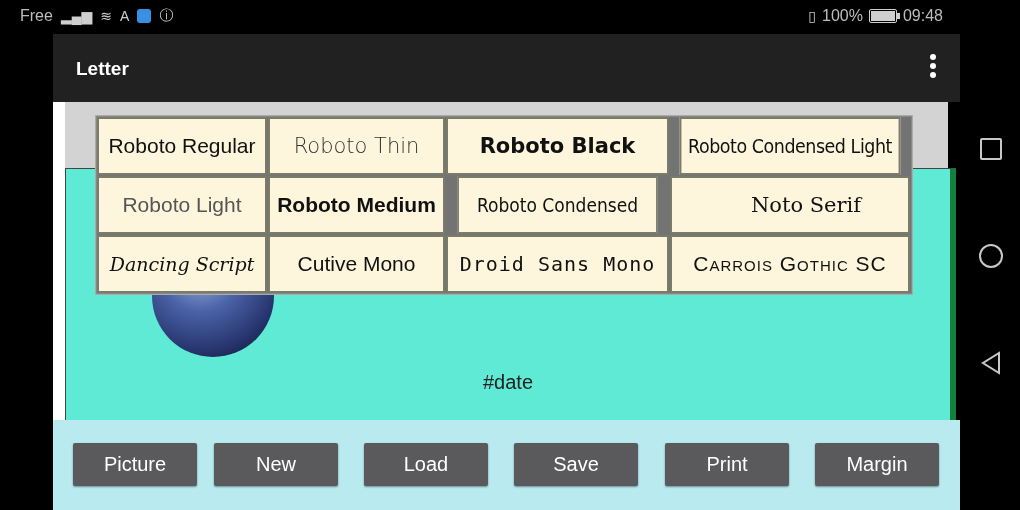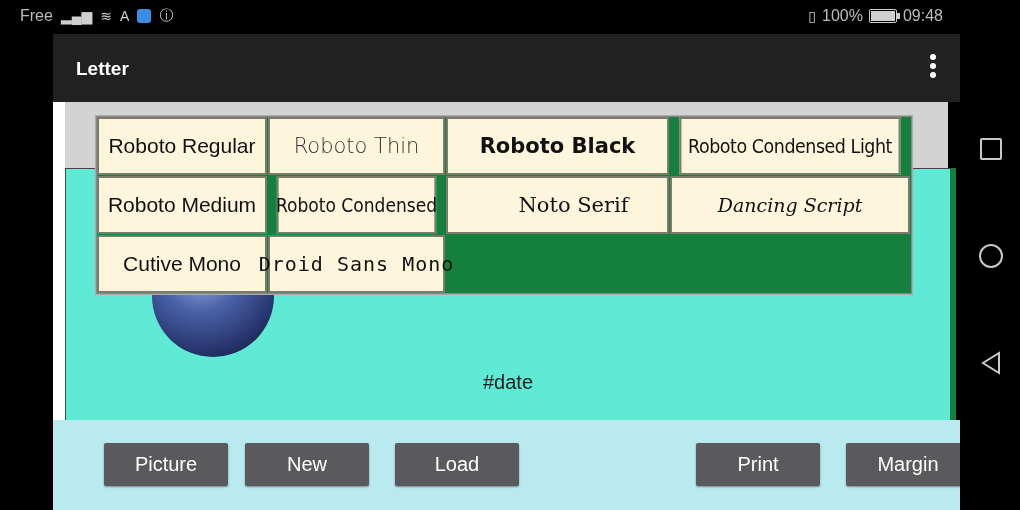--- a/index.html
+++ b/index.html
@@ -25,42 +25,42 @@
   .doc { position:absolute; left:12px; top:134px; width:884px; height:252px; background:#5eead4;
          border-left:1px solid #444; border-right:6px solid #15803d; border-top:1px solid #444; }
   .earth { position:absolute; left:86px; top:90px; width:122px; height:100px; overflow:hidden; }
   .earth div { width:122px; height:122px; border-radius:50%; margin-top:-24px;
                background:radial-gradient(circle at 40% 30%, #9fb3e0 0%, #4b63a8 35%, #27356e 70%, #0c0f26 100%); }
   .date { position:absolute; left:0; width:884px; top:202px; text-align:center; font-size:20px; color:#222; }
   .align-icon { position:absolute; left:852px; top:86px; width:24px; height:24px; border:1px solid #777; background:#d3d3d3; }
   .align-icon i { display:block; height:1px; background:#555; margin:4px 4px 0 6px; }
 
   .font-grid { position:absolute; left:43px; top:82px; width:814px; height:176px;
-               border:1px solid #888; background:#15803d; display:grid;
+               border:1px solid #888; background:#737373; display:grid;
                grid-template-columns:170px 177px 223px 240px; grid-template-rows:58px 58px 58px; gap:1px;
                outline:1px solid #aaa; }
   .font-cell { background:#fdf6dd; border:2px solid #7b7b6a; box-sizing:border-box; display:flex;
                align-items:center; justify-content:center; font-size:21px; color:#111; white-space:nowrap; cursor:pointer; }
   .f-regular { font-family:"Liberation Sans", sans-serif; }
   .f-thin { font-family:"DejaVu Sans", sans-serif; font-weight:200; color:#333; }
   .f-black { font-family:"DejaVu Sans", sans-serif; font-weight:bold; }
   .f-condlight { font-family:"DejaVu Sans", sans-serif; font-size:19px; letter-spacing:-0.5px; transform:scaleX(0.92); }
   .f-light { font-family:"Liberation Sans", sans-serif; color:#555; }
-  .f-medium { font-family:"Liberation Sans", sans-serif; font-weight:normal; }
+  .f-medium { font-family:"Liberation Sans", sans-serif; font-weight:bold; }
   .f-cond { font-family:"DejaVu Sans", sans-serif; font-size:19px; transform:scaleX(0.9); }
   .f-serif { font-family:"DejaVu Serif", serif;padding-left:32px; }
   .f-cutive { font-family:"Liberation Sans", sans-serif; }
   .f-script { font-family:"DejaVu Serif", serif; font-style:italic; font-size:19px; }
   .f-mono { font-family:"DejaVu Sans Mono", monospace; font-size:20px; letter-spacing:1px; }
   .f-carrois { font-family:"Liberation Sans", sans-serif; font-variant:small-caps; letter-spacing:1px; }
 
   .btnbar { position:absolute; left:0; top:386px; width:907px; height:90px; background:#b8eaf0; }
   .btn { position:absolute; top:23px; height:43px; width:124px; background:#5a5a5c; color:#fff; border:none;
          border-radius:2px; font-size:20px; box-shadow:0 1px 2px rgba(0,0,0,0.4);
-         font-family:"Liberation Sans", sans-serif; cursor:pointer;margin-left:31px; }
+         font-family:"Liberation Sans", sans-serif; cursor:pointer; }
 
   .navbar { position:absolute; left:960px; top:34px; width:60px; height:476px; background:#000; }
   .nav-square { position:absolute; left:20px; top:104px; width:18px; height:18px; border:2px solid #c8c8c8; border-radius:2px; }
   .nav-circle { position:absolute; left:19px; top:210px; width:20px; height:20px; border:2px solid #c8c8c8; border-radius:50%; }
   .nav-back { position:absolute; left:20px; top:317px; }
 </style>
 </head>
 <body>
 
 <div class="statusbar">
@@ -104,32 +104,35 @@
         <div></div>
       </div>
     <div class="date">#date</div>
   </div>
 
   <div class="font-grid">
     <div class="font-cell f-regular">Roboto Regular</div>
     <div class="font-cell f-thin">Roboto Thin</div>
     <div class="font-cell f-black">Roboto Black</div>
     <div class="font-cell f-condlight">Roboto Condensed Light</div>
+    <div class="font-cell f-light">Roboto Light</div>
     <div class="font-cell f-medium">Roboto Medium</div>
     <div class="font-cell f-cond">Roboto Condensed</div>
     <div class="font-cell f-serif">Noto Serif</div>
     <div class="font-cell f-script">Dancing Script</div>
     <div class="font-cell f-cutive">Cutive Mono</div>
     <div class="font-cell f-mono">Droid Sans Mono</div>
+    <div class="font-cell f-carrois">Carrois Gothic SC</div>
   </div>
 
   <div class="btnbar">
     <button class="btn" style="left:20px">Picture</button>
     <button class="btn" style="left:161px">New</button>
     <button class="btn" style="left:311px">Load</button>
+    <button class="btn" style="left:461px">Save</button>
     <button class="btn" style="left:612px">Print</button>
     <button class="btn" style="left:762px">Margin</button>
   </div>
 </div>
 
 <div class="navbar">
   <div class="nav-square"></div>
   <div class="nav-circle"></div>
   <svg class="nav-back" width="22" height="24">
     <polygon points="19,2 19,22 3,12" fill="none" stroke="#c8c8c8" stroke-width="2"></polygon>

